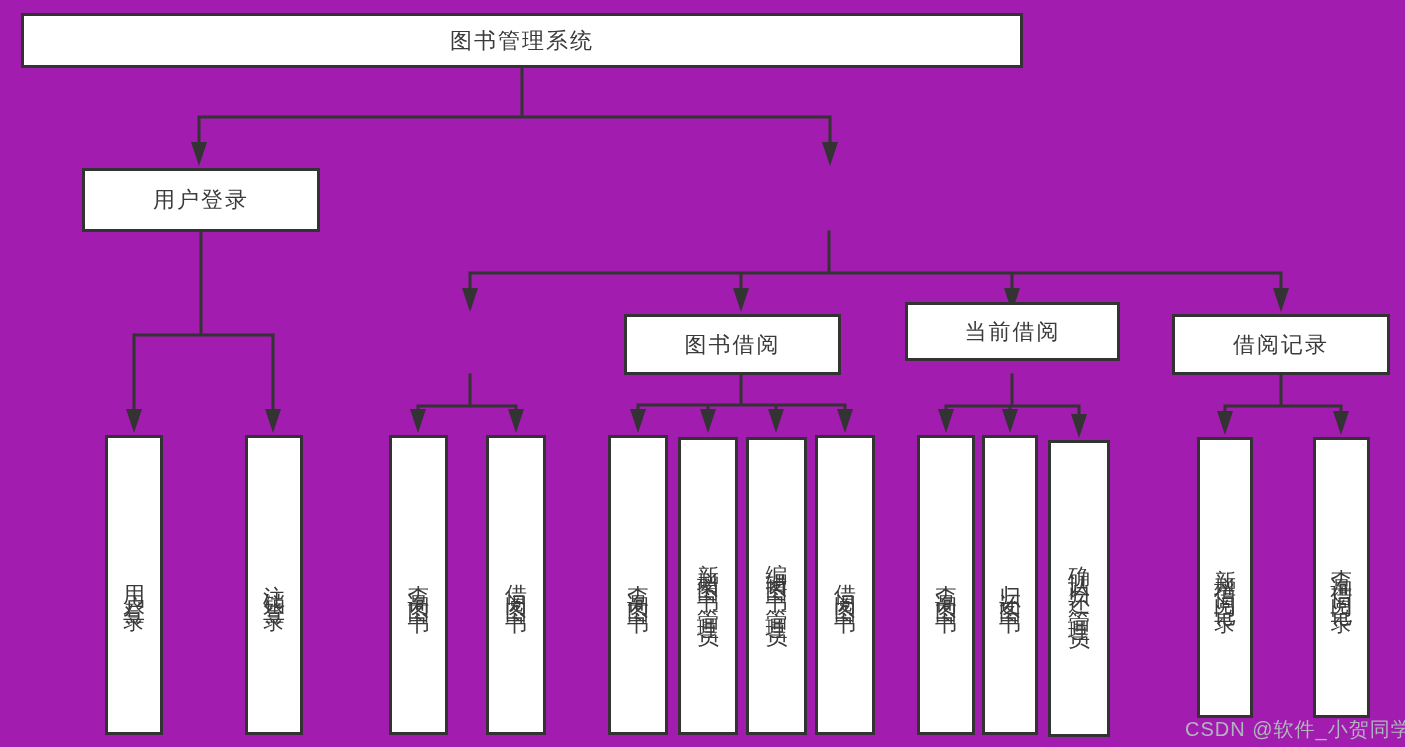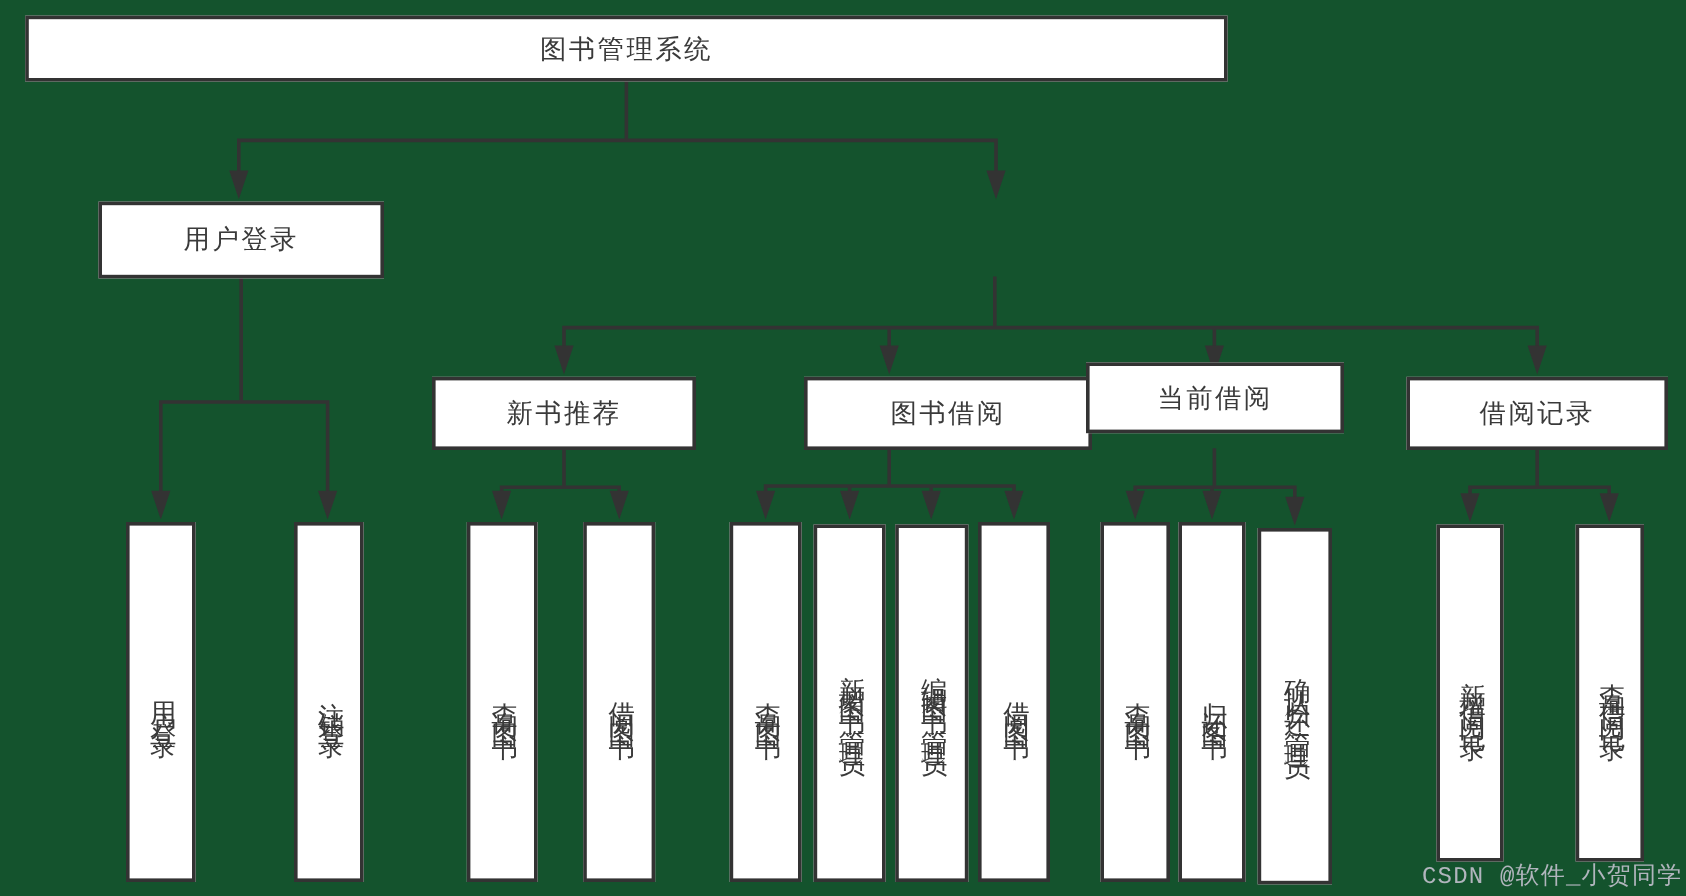--- a/index.html
+++ b/index.html
@@ -1,21 +1,21 @@
 <!DOCTYPE html>
 <html><head>
 <meta charset="utf-8">
 <style>
   html, body { margin: 0; padding: 0; background: #ffffff; }
   #canvas {
     position: relative;
     width: 1405px;
     height: 747px;
-    background: #14532d;
-    font-family: Liberation Mono, monospace;
+    background: #a21caf;
+    font-family: Liberation Sans, sans-serif;
     overflow: hidden;
   }
   #wires {
     position: absolute;
     left: 0; top: 0;
     width: 1405px; height: 747px;
     pointer-events: none;
   }
   .box {
     position: absolute;
@@ -86,24 +86,21 @@
   </svg>
 
   <div class="box" style="left:21px; top:13px; width:1002px; height:55px;">
     <span>图书管理系统</span>
   </div>
 
   <div class="box" style="left:82px; top:168px; width:238px; height:64px;">
     <span>用户登录</span>
   </div>
 
-  <div class="box" style="left:360px; top:314px; width:220px; height:61px;">
-    <span>新书推荐</span>
-  </div>
-  <div class="box" style="left:670px; top:314px; width:240px; height:61px;">
+  <div class="box" style="left:624px; top:314px; width:217px; height:61px;">
     <span>图书借阅</span>
   </div>
   <div class="box" style="left:905px; top:302px; width:215px; height:59px;">
     <span>当前借阅</span>
   </div>
   <div class="box" style="left:1172px; top:314px; width:218px; height:61px;">
     <span>借阅记录</span>
   </div>
 
   <div class="box" style="left:105px; top:435px; width:58px; height:300px;">

